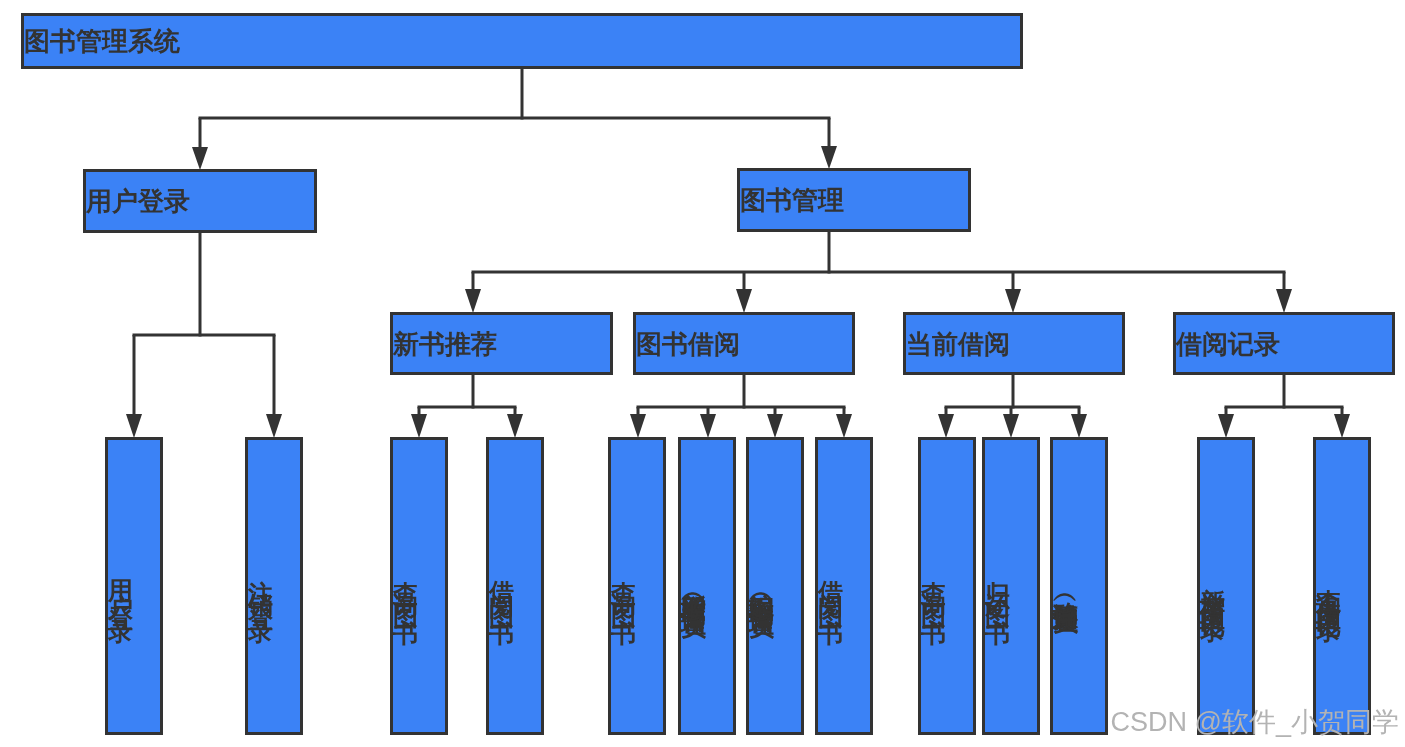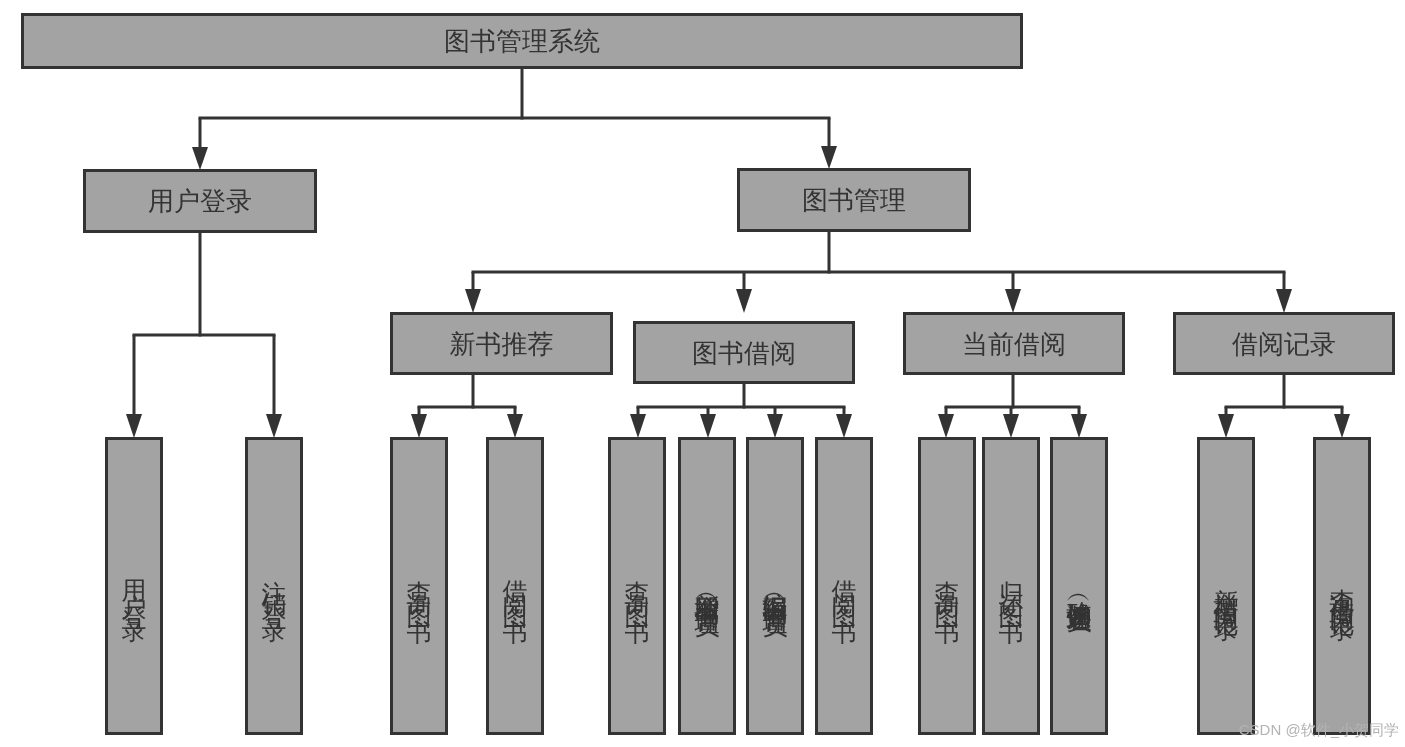--- a/index.html
+++ b/index.html
@@ -14,33 +14,34 @@
   }
   svg.connectors {
     position: absolute;
     left: 0; top: 0;
     width: 1405px; height: 747px;
   }
   .box {
     position: absolute;
     box-sizing: border-box;
     border: 3px solid #333333;
-    background: #a3a3a3;
+    background: #3b82f6;
     display: flex;
     align-items: center;
-    justify-content: center;
+    justify-content: flex-start;
     color: #333333;
+    font-weight: bold;
   }
   .hlabel { font-size: 26px; line-height: 1; white-space: nowrap; }
 
   .root  { left: 21px;  top: 13px;  width: 1002px; height: 56px; }
   .l2a   { left: 83px;  top: 169px; width: 234px;  height: 64px; }
   .l2b   { left: 712px; top: 168px; width: 234px;  height: 64px; margin-left: 25px; }
   .l3a   { left: 362px;  top: 312px; width: 223px; height: 63px; margin-left: 28px; }
-  .l3b   { left: 633px;  top: 312px; width: 222px; height: 63px; margin-top: 9px; }
+  .l3b   { left: 633px;  top: 312px; width: 222px; height: 63px; }
   .l3c   { left: 903px;  top: 312px; width: 222px; height: 63px; }
   .l3d   { left: 1173px; top: 312px; width: 222px; height: 63px; }
 
   .leaf { top: 437px; width: 58px; height: 298px; }
   .leaf .vtext {
     writing-mode: vertical-rl;
     text-orientation: mixed;
     font-size: 25px;
     line-height: 1;
     white-space: nowrap;
@@ -61,21 +62,21 @@
   .leaf9  { left: 918px;  }
   .leaf10 { left: 982px;  }
   .leaf11 { left: 1050px; }
   .leaf12 { left: 1197px; }
   .leaf13 { left: 1313px; }
 
   .watermark {
     position: absolute;
     right: 6px;
     bottom: 7px;
-    font-size: 15px;
+    font-size: 27px;
     color: #b3b3b3;
     white-space: nowrap;
   }
 </style>
 </head>
 <body>
 
 <div class="canvas">
 
   <svg class="connectors" viewBox="0 0 1405 747" xmlns="http://www.w3.org/2000/svg">

